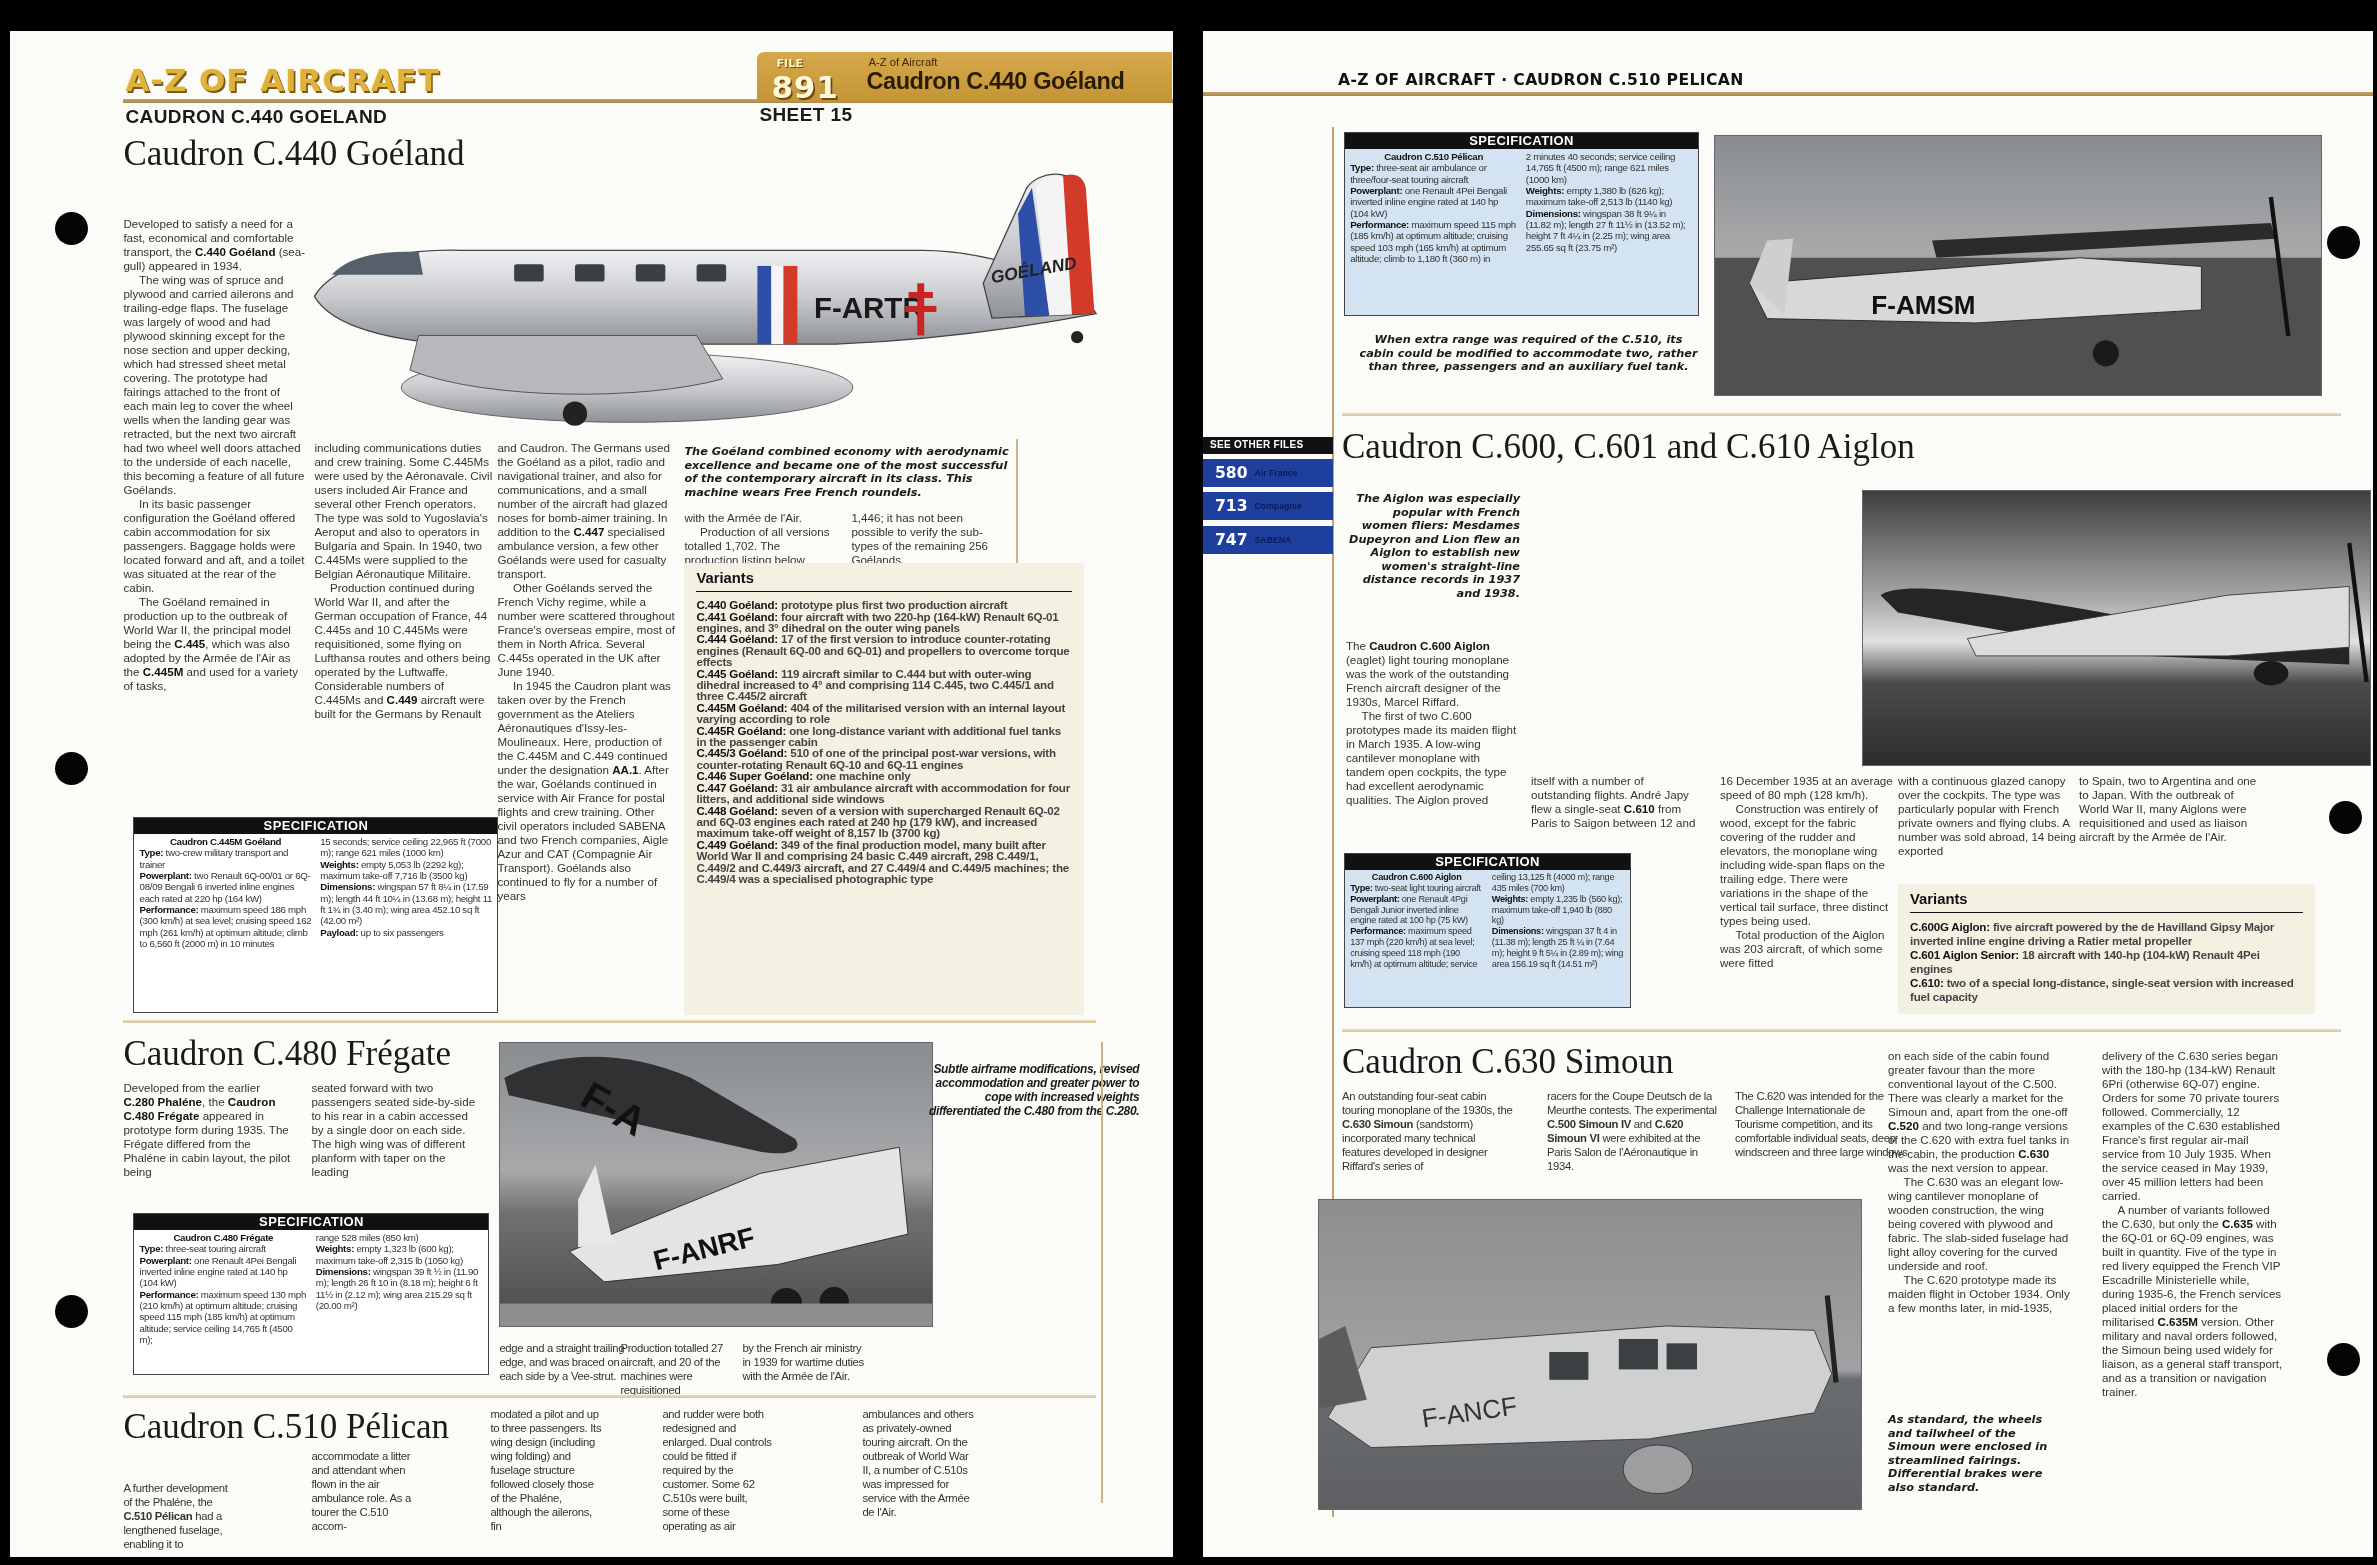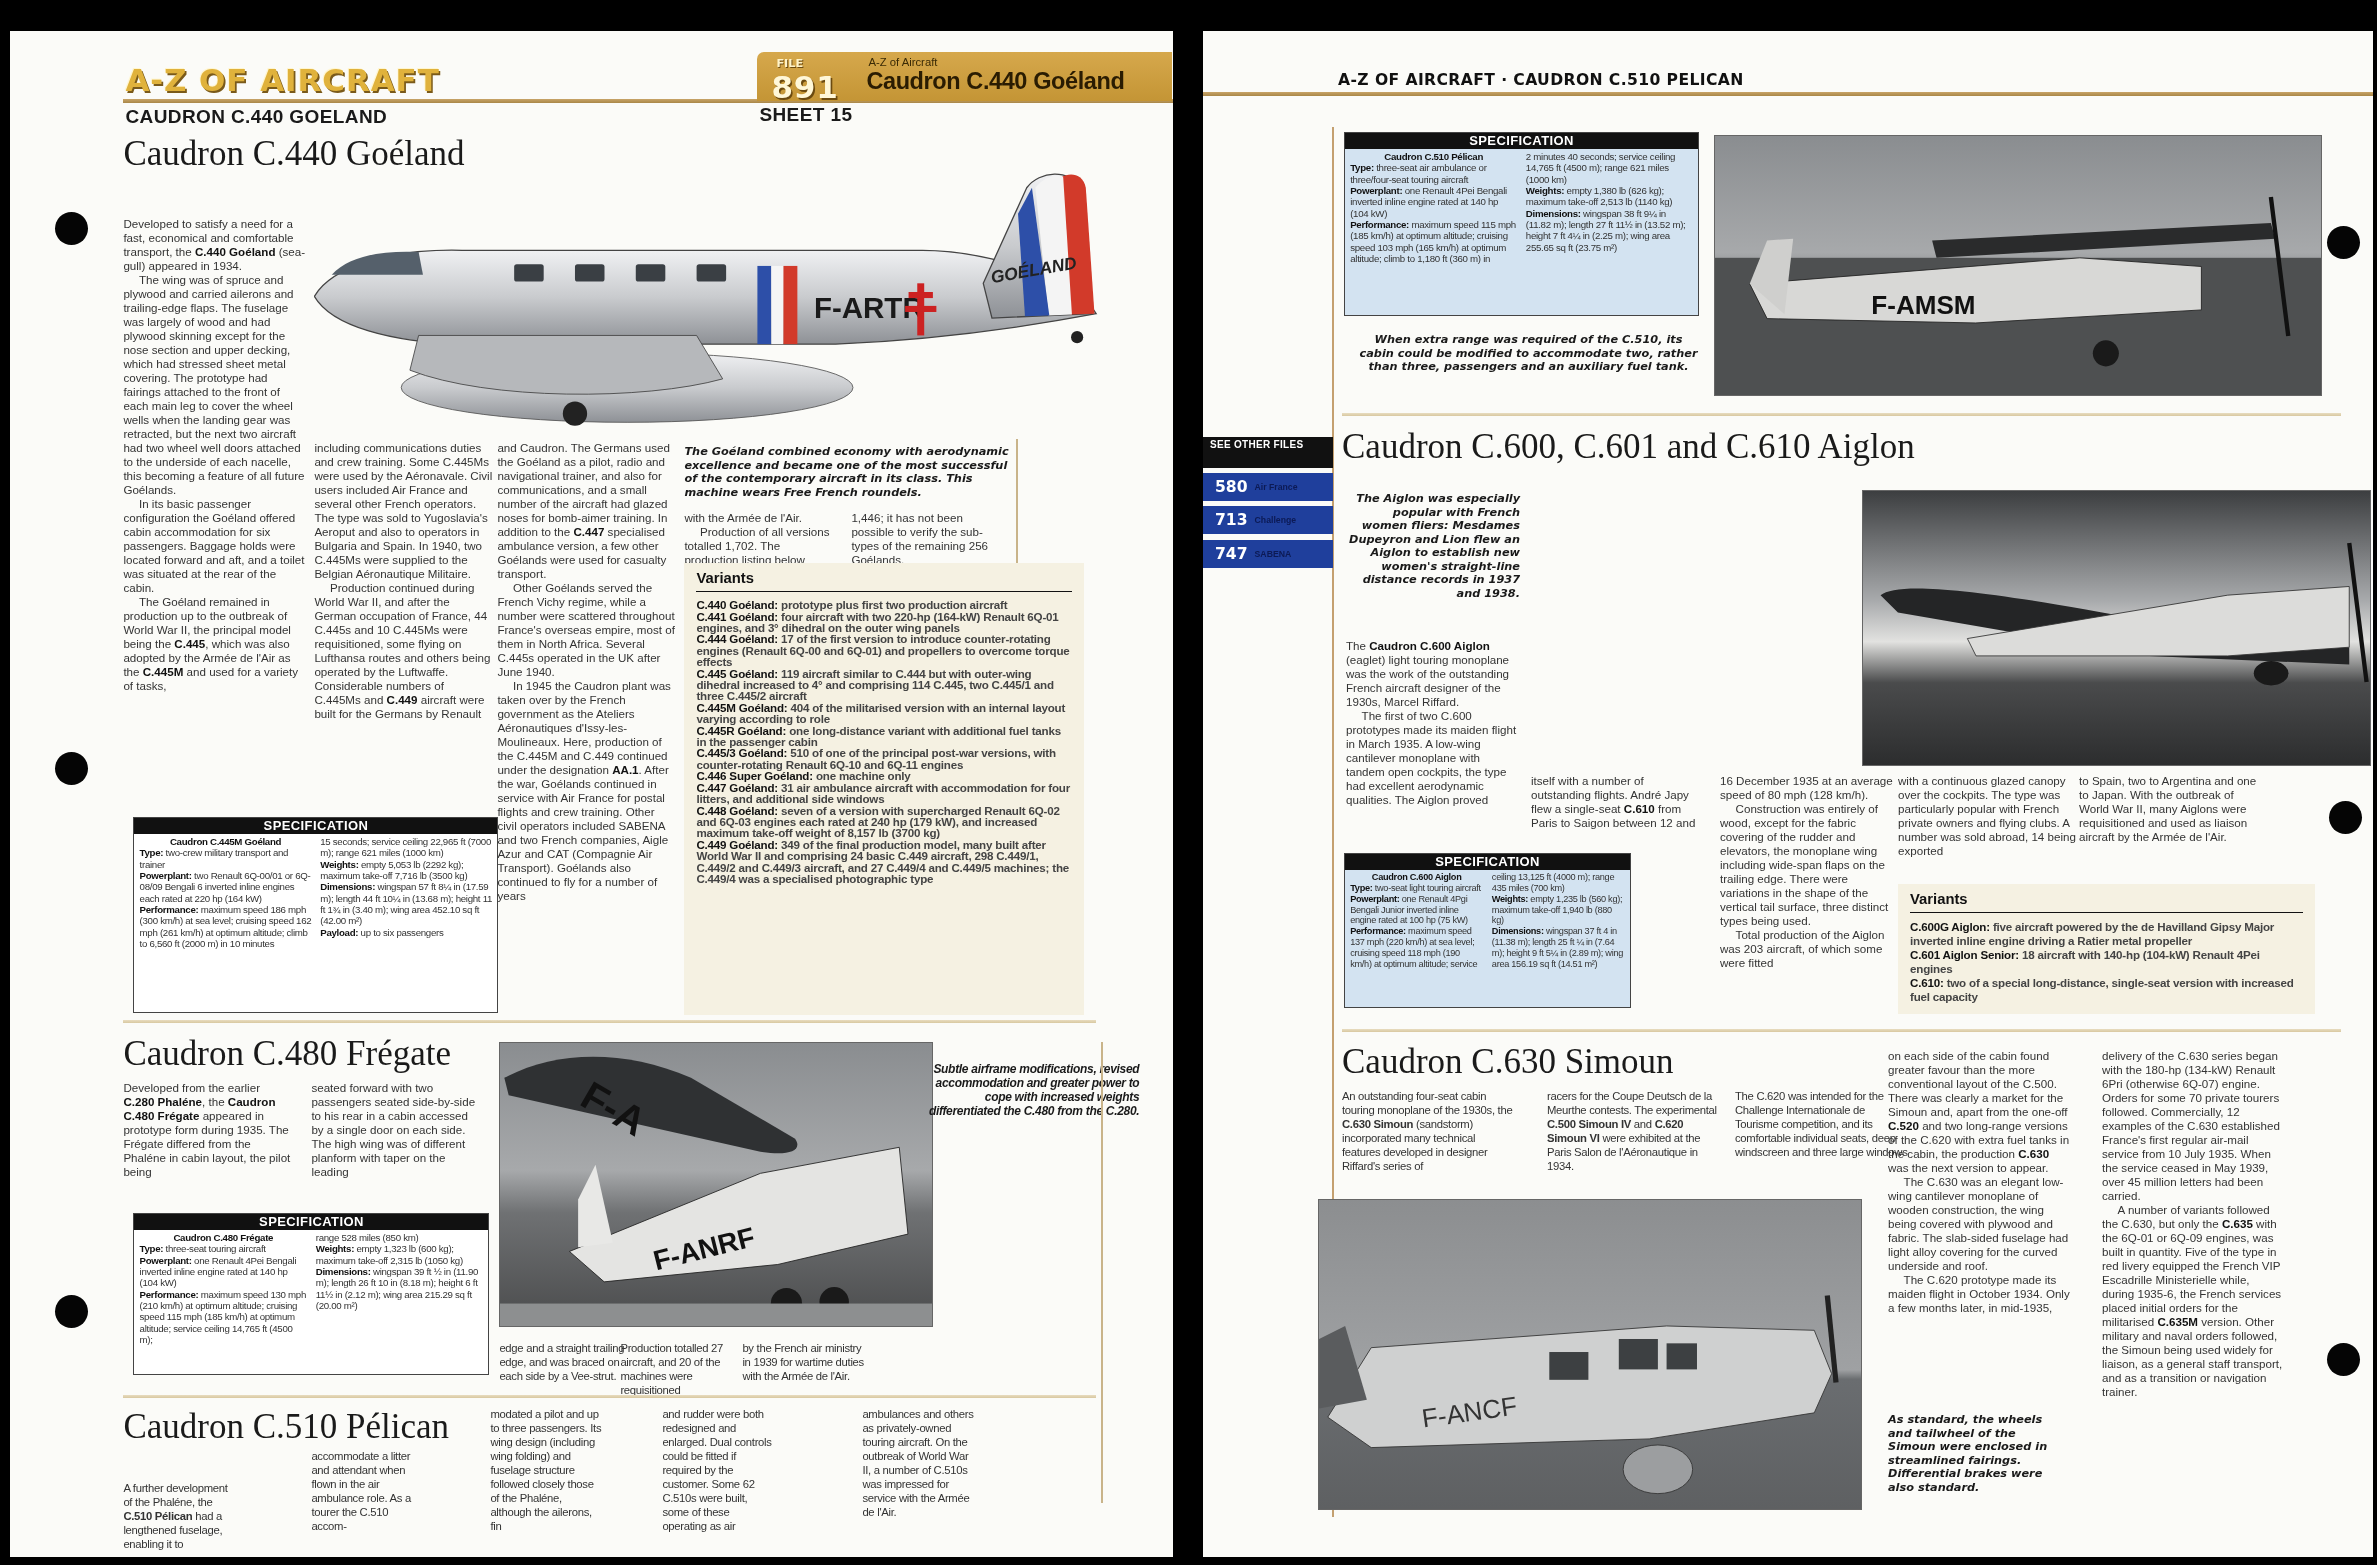--- a/index.html
+++ b/index.html
@@ -53,21 +53,21 @@
   .variants .v-title { font-weight: 700; font-size: 14.8px; color: #111; padding-bottom: 5.2px; border-bottom: 1.7px solid #111; margin-bottom: 7px; }
   .variants .v-item { font-size: 11.6px; line-height: 11.4px; color: #444; letter-spacing: -0.2px; font-weight: bold; }
   .variants .v-item b { color: #111; }
 
   
   .photo { position: absolute; border: 0.9px solid #666; overflow: hidden; }
   .photo-bw { background: linear-gradient(180deg, #8a8d90 0%, #a7a9ab 45%, #6f7173 60%, #4a4b4c 100%); }
 
   
   .see-files { position: absolute; left: 0; top: 406px; width: 130px; }
-  .see-files .sf-head { background: #111; color: #fff; font-weight: 700; font-size: 10px; height: 31px; line-height: 15.6px; padding-left: 7px; letter-spacing: 0.3px; }
+  .see-files .sf-head { background: #111; color: #fff; font-weight: 700; font-size: 10px; height: 17px; line-height: 15.6px; padding-left: 7px; letter-spacing: 0.3px; }
   .see-files .sf-item { background: #1f3f9c; height: 28px; margin-top: 5.2px; display: flex; align-items: center; padding-left: 12px; gap: 7px; }
   .see-files .sf-num { font-family: "DejaVu Sans", sans-serif; font-weight: 900; color: #fff; font-size: 15.6px; }
   .see-files .sf-name { font-size: 8.7px; color: #0c1a55; font-weight: 700; }
 </style>
 </head>
 <body>
 
 <div id="page-left" class="page">
 
   <div class="abs az-title" style="left:115px;top:31px;">A-Z OF AIRCRAFT</div>
@@ -249,21 +249,21 @@
   <div class="vrule" style="left:129px;top:96px;height:1390px;background:#c4a070;"></div>
 
   <div class="see-files">
     <div class="sf-head">SEE OTHER FILES</div>
     <div class="sf-item">
         <span class="sf-num">580</span>
         <span class="sf-name">Air France</span>
       </div>
     <div class="sf-item">
         <span class="sf-num">713</span>
-        <span class="sf-name">Challenge</span>
+        <span class="sf-name">Compagnie</span>
       </div>
     <div class="sf-item">
         <span class="sf-num">747</span>
         <span class="sf-name">SABENA</span>
       </div>
   </div>
 
   <div class="spec blue" style="left:141px;top:101px;width:355px;height:184px;">
     <div class="spec-head">SPECIFICATION</div>
     <div class="spec-body">

